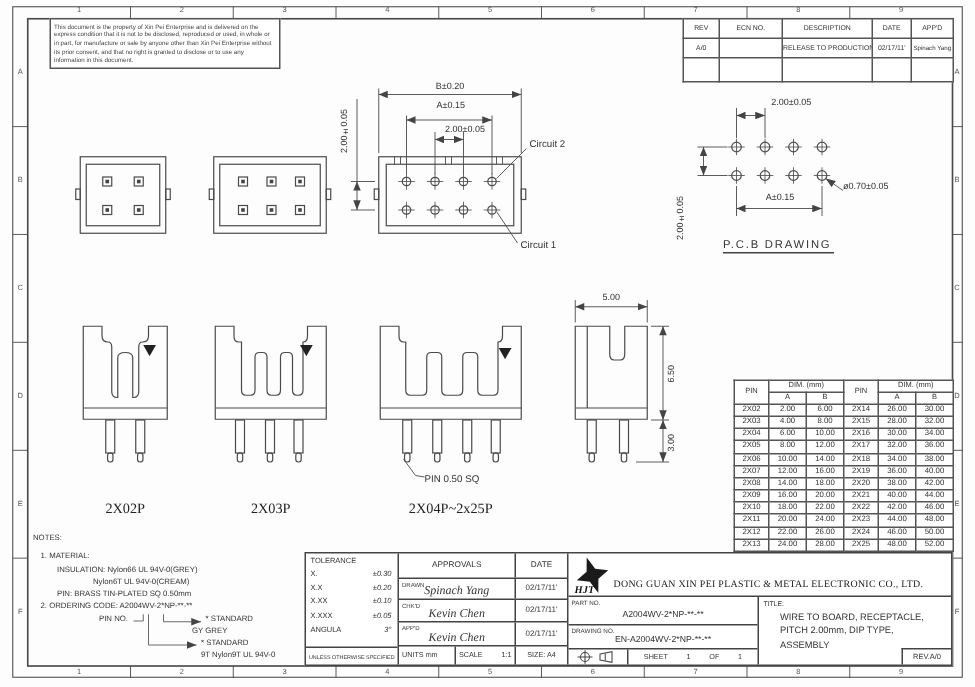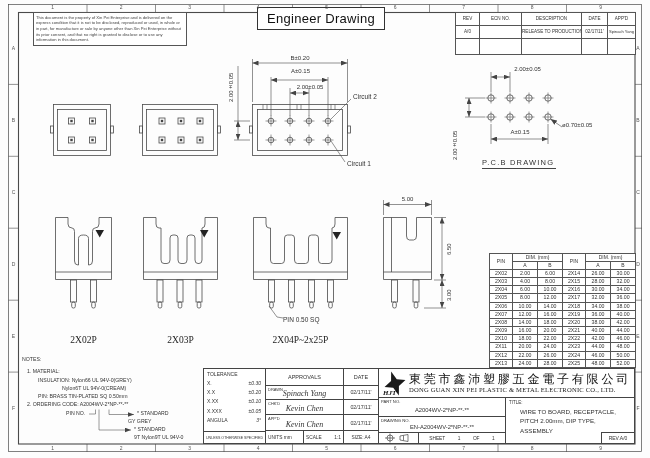--- a/index.html
+++ b/index.html
@@ -226,21 +226,20 @@
 
     <g stroke-width="0.55">
       <path d="M89,414H95.5V409.5"></path>
       <path d="M109,409.5V414.5H134" marker-end="url(#ae)"></path>
       <path d="M99,409.5V430H131" marker-end="url(#ae)"></path>
     </g>
   </g>
 </svg>
 
 <div class="notice">This document is the property of Xin Pei Enterprise and is delivered on the express condition that it is not to be disclosed, reproduced or used, in whole or in part, for manufacture or sale by anyone other than Xin Pei Enterprise without its prior consent, and that no right is granted to disclose or to use any information in this document.</div>
-<div class="box-ed">Engineer Drawing</div>
 
 <table class="sheet" id="revtable">
   <colgroup>
         <col style="width:24px">
         <col style="width:42px">
         <col style="width:60px">
         <col style="width:26px">
         <col style="width:28px">
       </colgroup>
   <tbody>
@@ -485,21 +484,20 @@
           </div>
       <div class="bz">SIZE: A4</div>
     </div>
   </div>
   <div class="comp">
     <div class="comp-name">
       <svg class="logo" width="24" height="26">
         <polygon points="12,0 15,9 23,12.5 15,16 12,25 9,16 1,12.5 9,9" fill="#1a1a1a" transform="rotate(-18 12 12.5)"></polygon>
       </svg>
       <span class="hjt">HJT</span>
-      <span class="cn">東莞市鑫沛塑膠五金電子有限公司</span>
       <span class="en">DONG GUAN XIN PEI PLASTIC &amp; METAL ELECTRONIC CO., LTD.</span>
     </div>
     <div class="comp-low">
       <div class="comp-left">
         <div class="prow">
           <span class="lbl">PART NO.</span>
           <span class="val">A2004WV-2*NP-**-**</span>
         </div>
         <div class="drow">
           <span class="lbl">DRAWING NO.</span>

